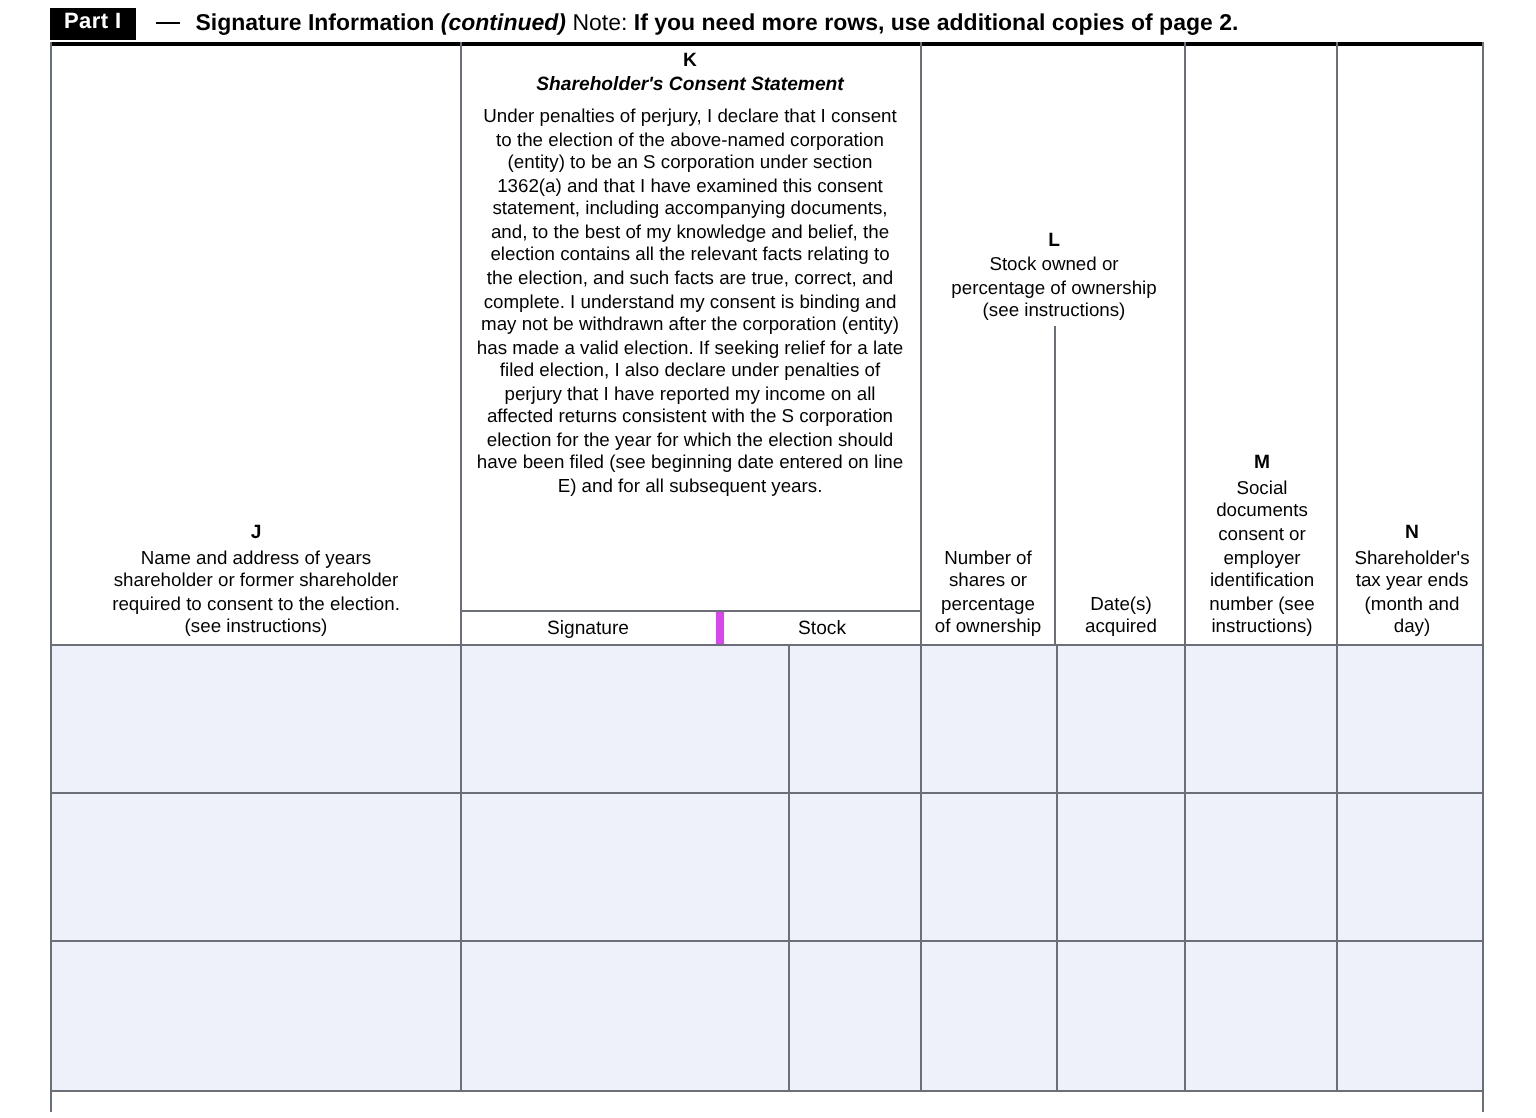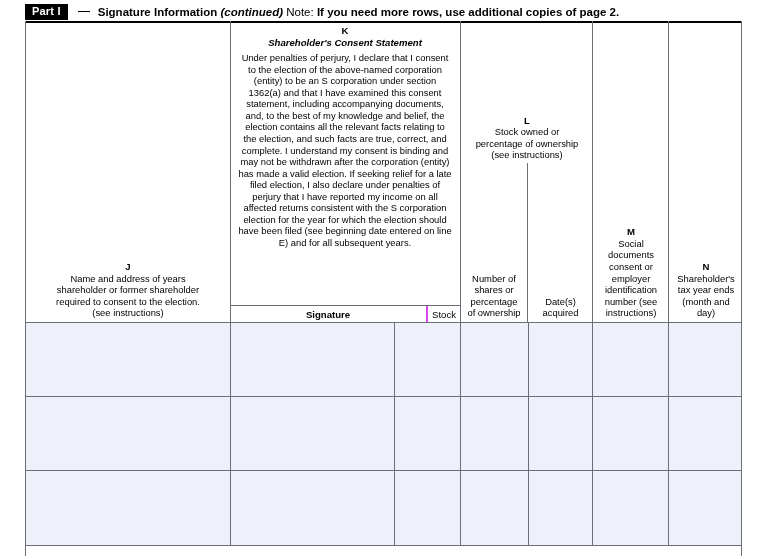--- a/index.html
+++ b/index.html
@@ -153,28 +153,27 @@
     position: absolute;
     left: 204px;
     width: 230px;
     bottom: 0;
     height: 17px;
     border-top: 1px solid #6b6f78;
     box-sizing: border-box;
     display: flex;
   }
   .k-sub .s1 {
-    width: 198px;
-    border-right: 2px solid #d946ef;
+    width: 132px;
+    border-right: 4px solid #d946ef;
     box-sizing: border-box;
     display: flex;
     align-items: center;
     justify-content: center;
     font-size: 9.6px;
-    font-weight: bold;
   }
   .k-sub .s2 {
     flex: 1;
     display: flex;
     align-items: center;
     justify-content: center;
     font-size: 9.6px;
   }
 
   

